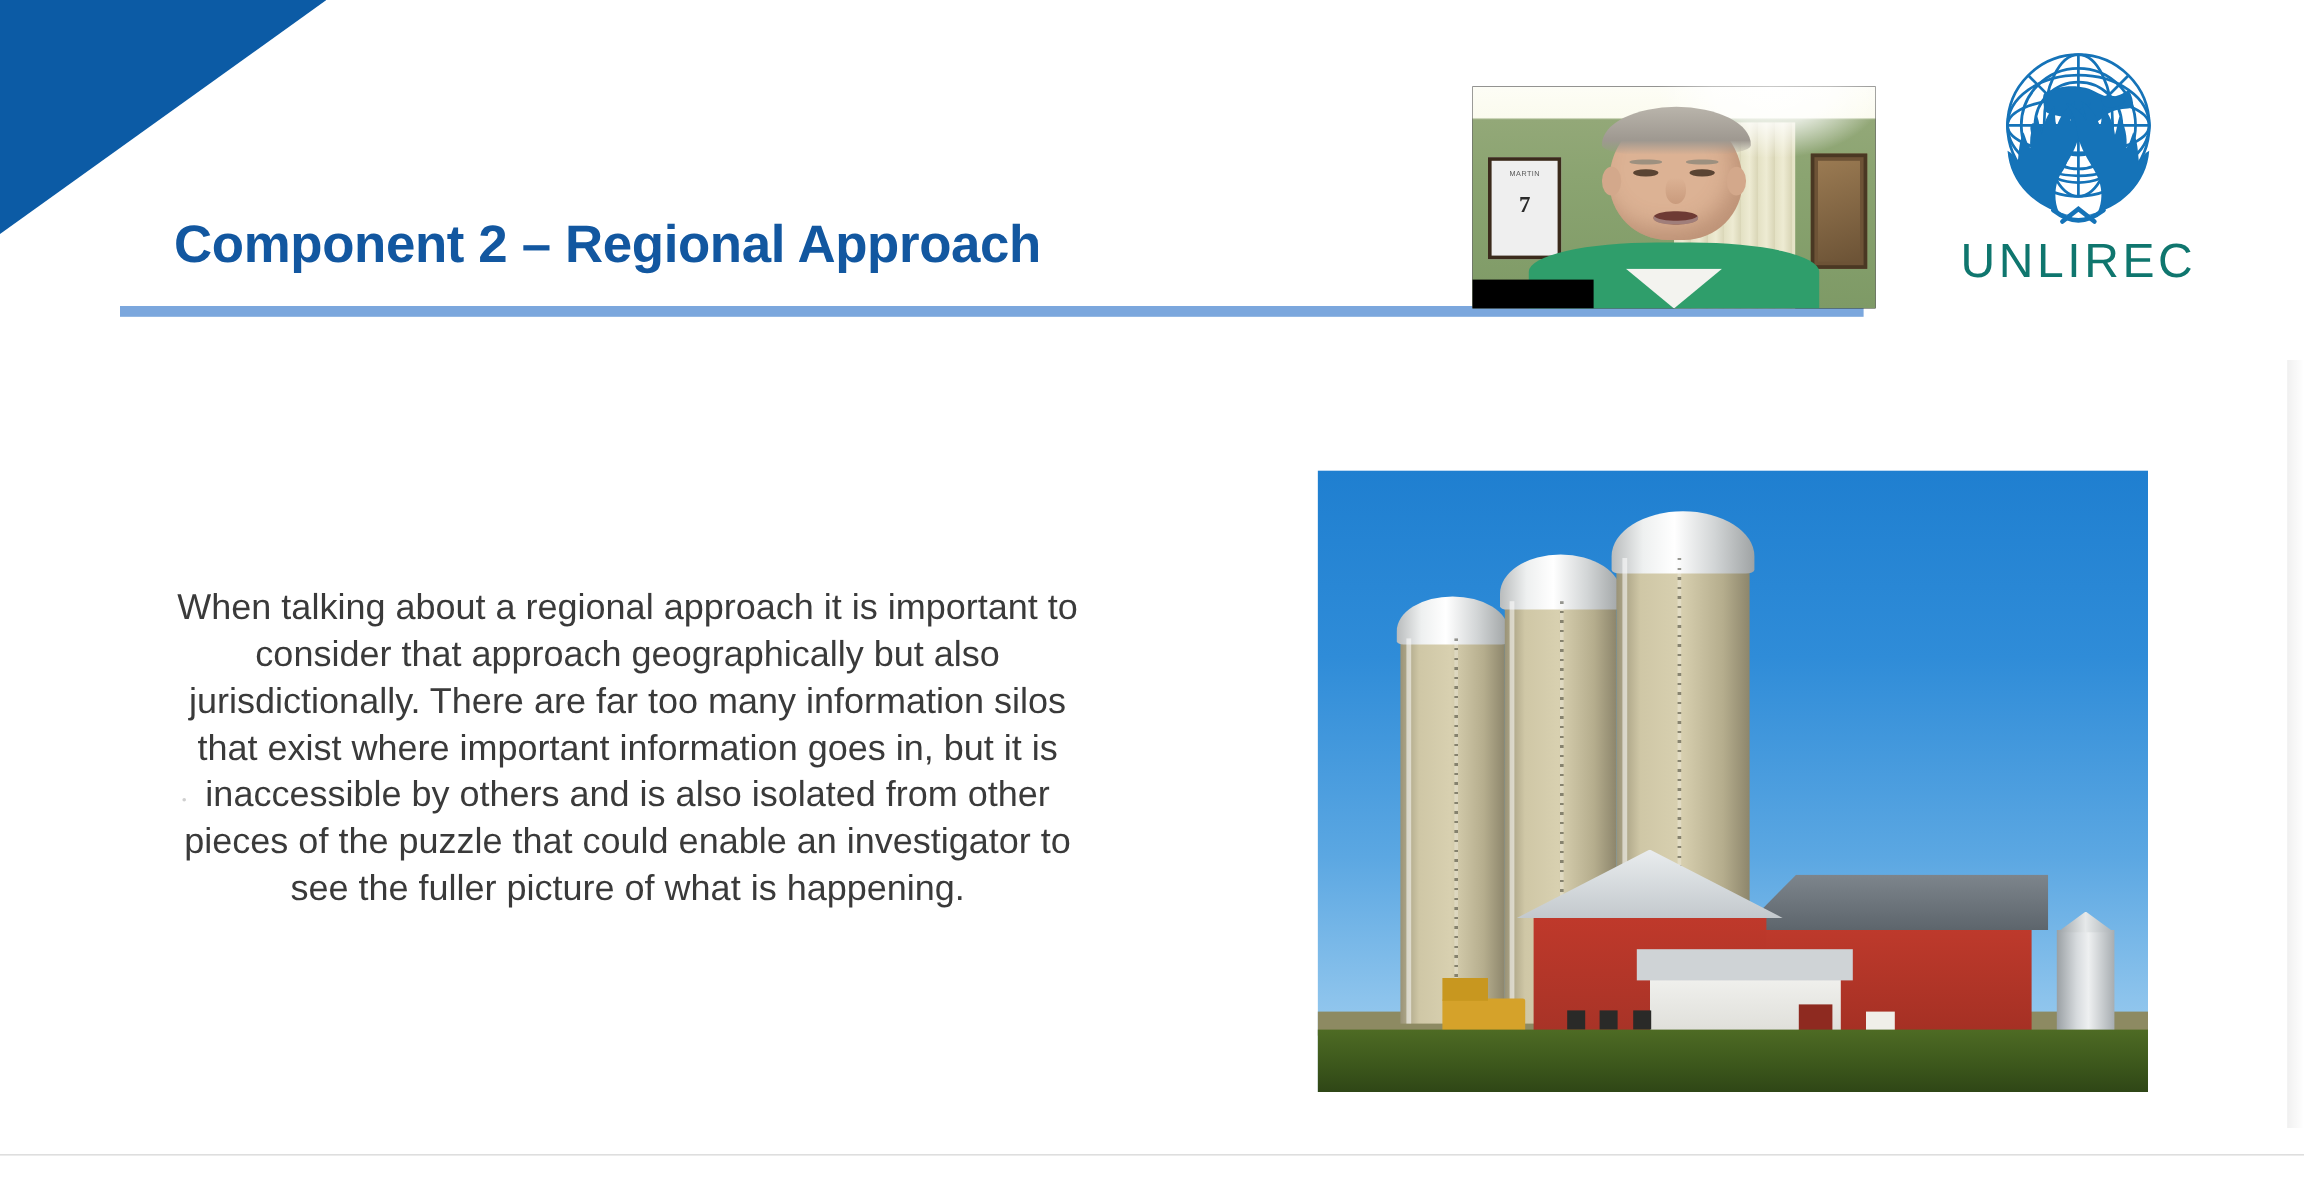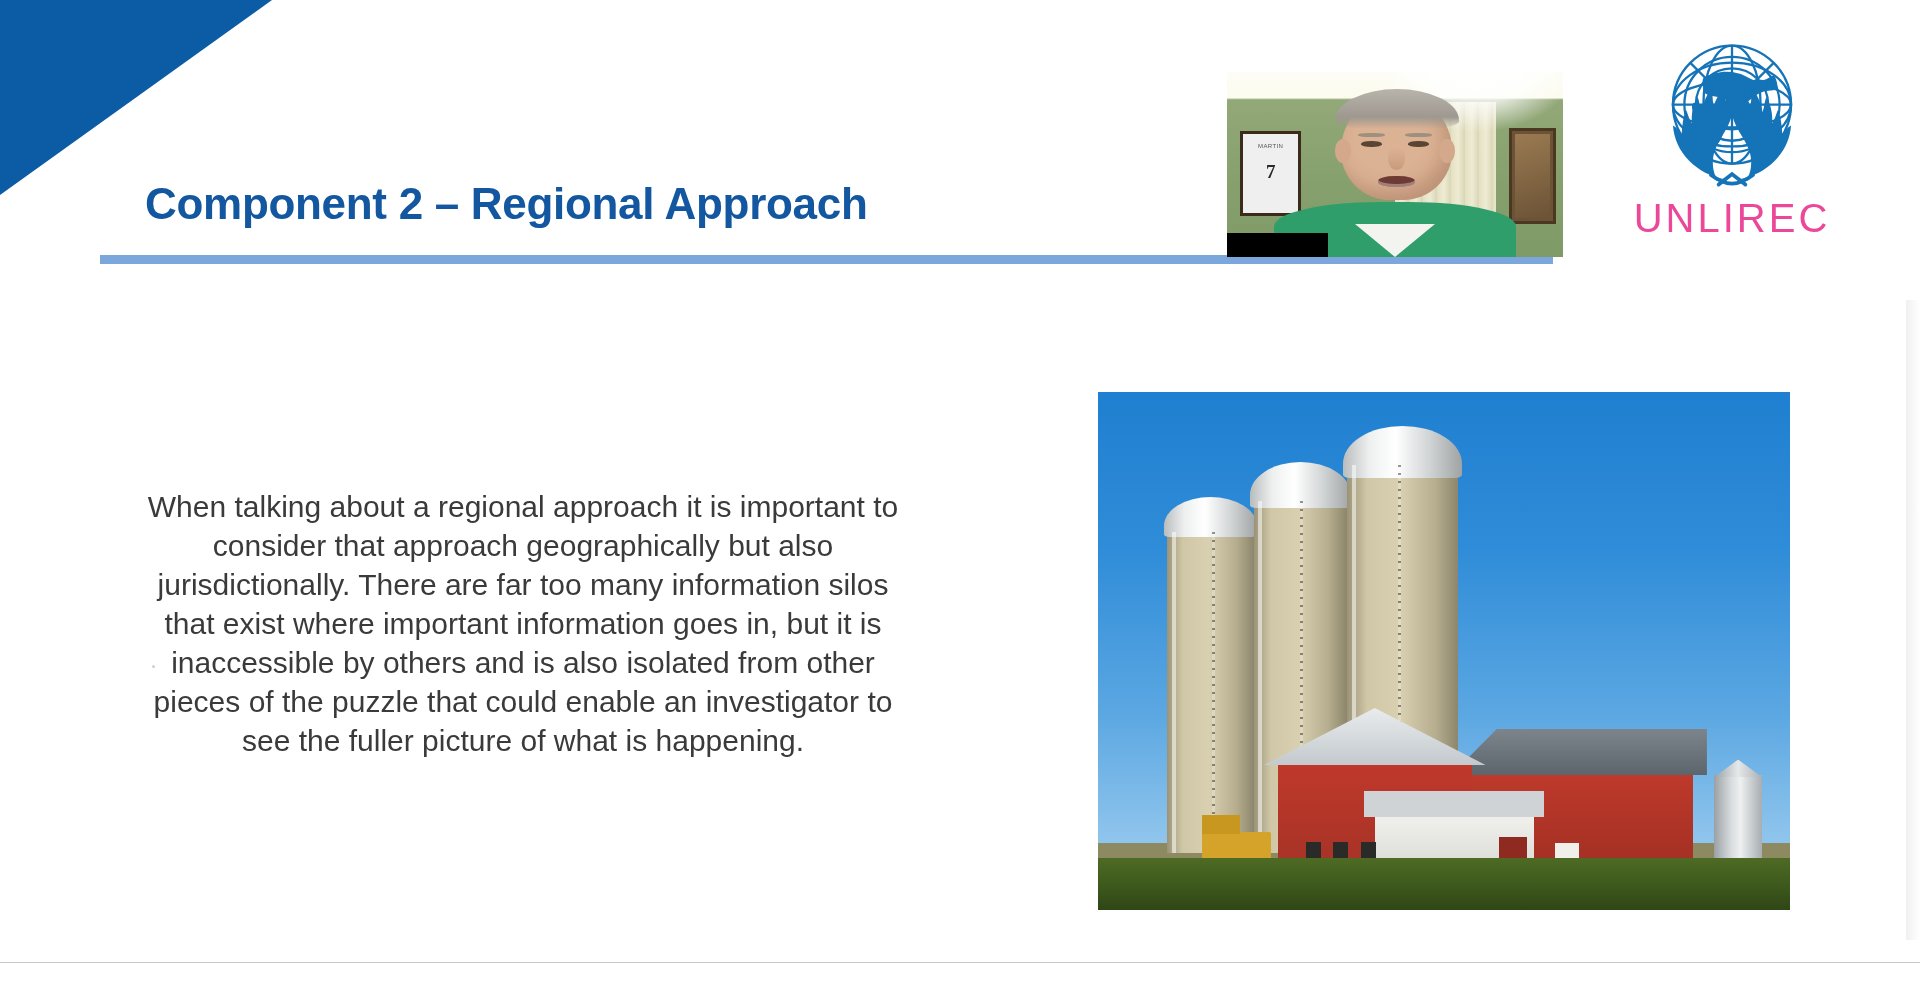--- a/index.html
+++ b/index.html
@@ -249,21 +249,21 @@
     transform: translateX(-50%);
     top: 0;
     width: 192px;
     height: 160px;
   }
   .logo-word {
     position: absolute;
     left: 0; right: 0;
     top: 160px;
     text-align: center;
-    color: #ec4899;
+    color: #0f766e;
     font-size: 40px;
     letter-spacing: 3px;
     font-family: "Liberation Sans", sans-serif;
     font-weight: 400;
   }
 
   
   .farm-photo {
     position: absolute;
     left: 1098px;

